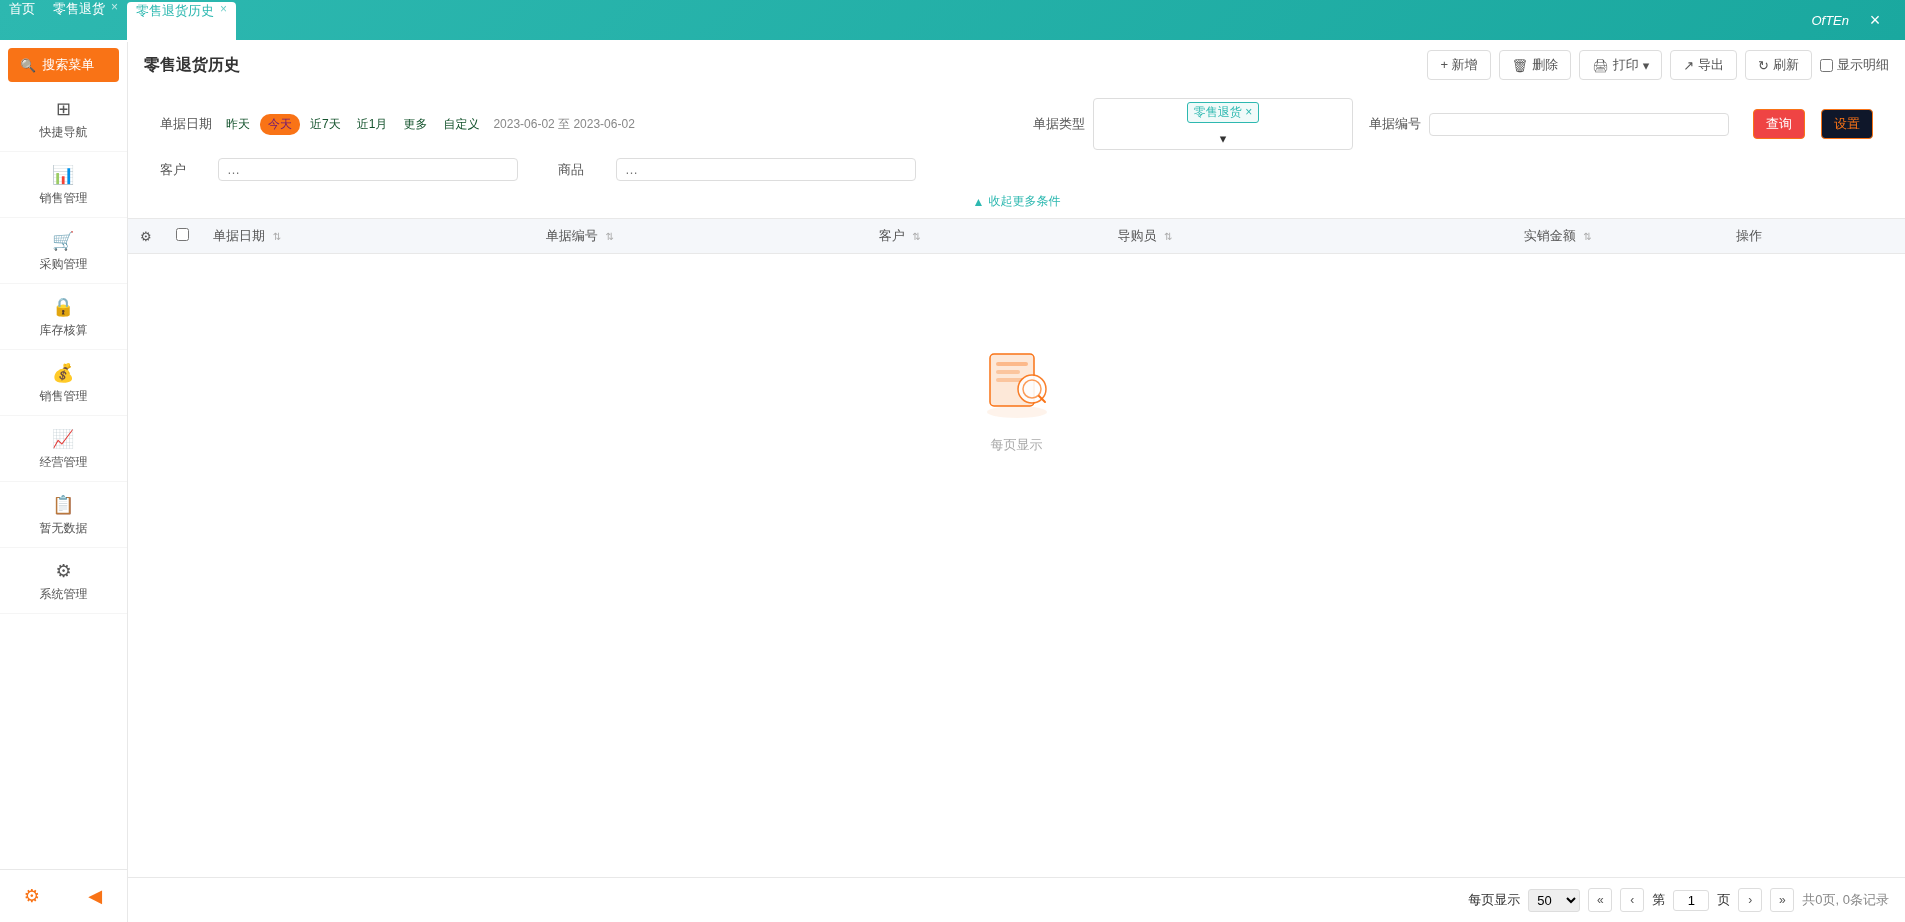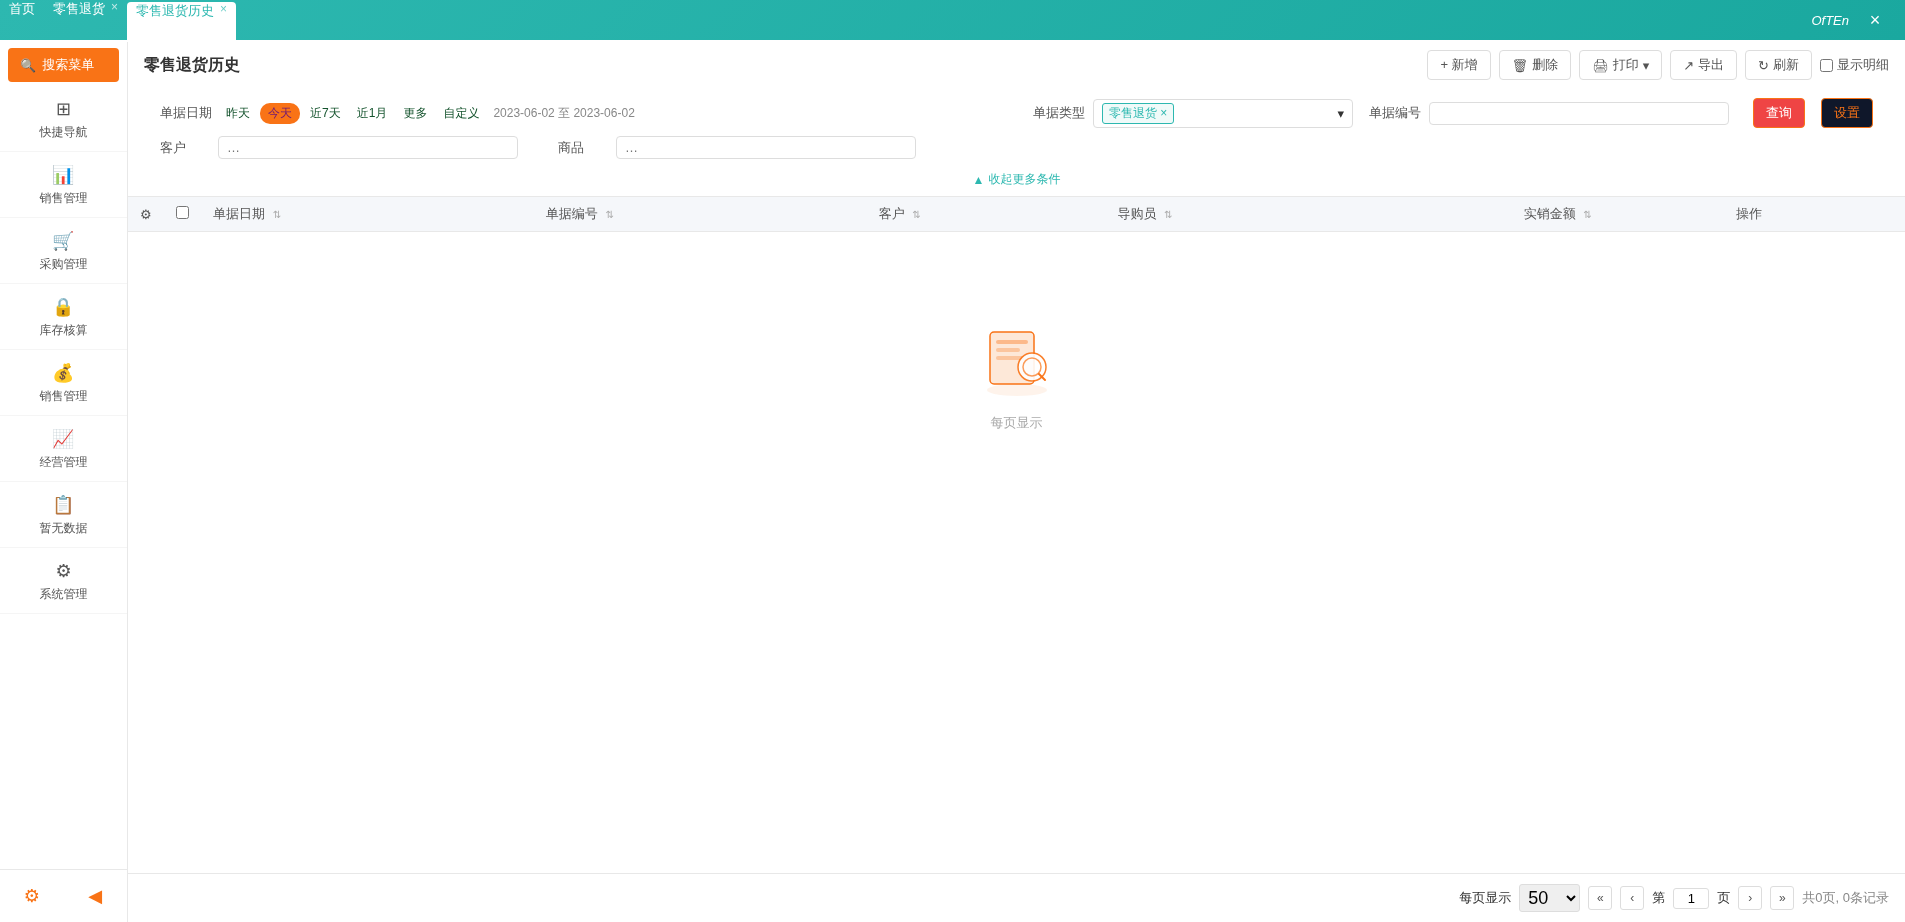--- a/index.html
+++ b/index.html
@@ -241,20 +241,21 @@
       border-radius: 4px;
       padding: 3px 8px;
       font-size: 13px;
       color: #333;
       background: #fff;
       cursor: pointer;
       min-width: 120px;
       display: flex;
       align-items: center;
       justify-content: space-between;
+      flex-direction: column;
     }
     .filter-tag {
       display: inline-flex;
       align-items: center;
       background: #f0faf9;
       border: 1px solid #2db8b0;
       border-radius: 3px;
       padding: 1px 6px;
       font-size: 12px;
       color: #2db8b0;
@@ -346,21 +347,21 @@
       padding: 10px 16px;
       background: #fff;
       border-top: 1px solid #e8e8e8;
       font-size: 13px;
       gap: 8px;
     }
     .page-size-select {
       border: 1px solid #ddd;
       border-radius: 3px;
       padding: 2px 4px;
-      font-size: 18px;
+      font-size: 13px;
       cursor: pointer;
     }
     .page-nav-btn {
       width: 24px;
       height: 24px;
       display: flex;
       align-items: center;
       justify-content: center;
       border: 1px solid #ddd;
       border-radius: 3px;

